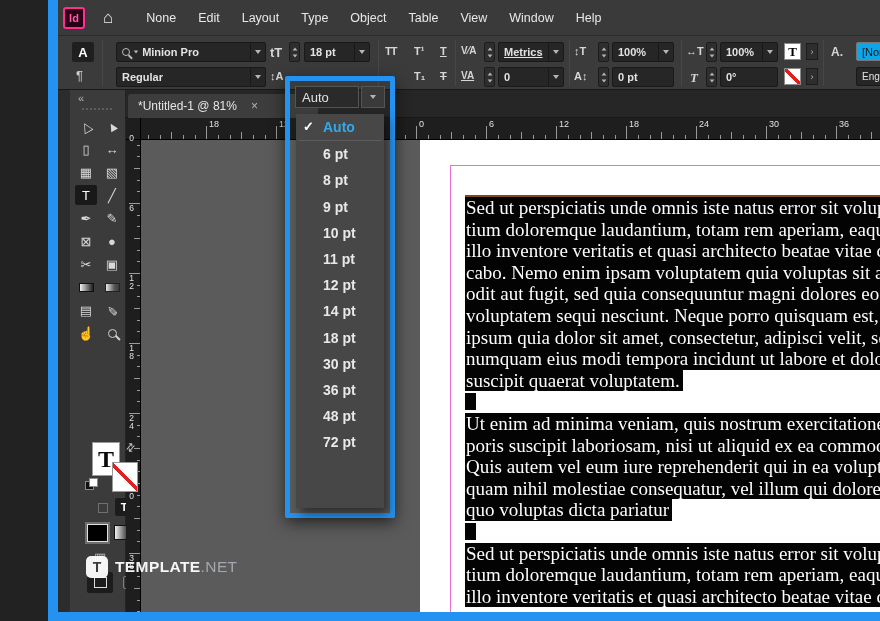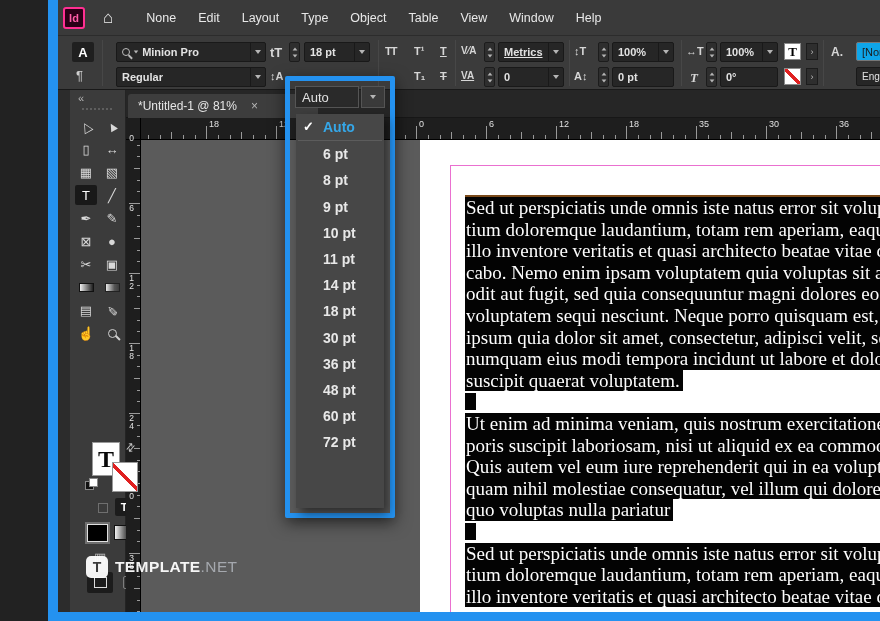--- a/index.html
+++ b/index.html
@@ -447,21 +447,21 @@
       <div class="tick t-min" style="left: 741.999px;"></div>
       <div class="tick t-min" style="left: 753.665px;"></div>
       <div class="tick t-major" style="left: 765.332px;"></div>
       <span class="num" style="left: 68px;">18</span>
       <span class="num" style="left: 138px;">12</span>
       <span class="num" style="left: 208px;">6</span>
       <span class="num" style="left: 278px;">0</span>
       <span class="num" style="left: 348px;">6</span>
       <span class="num" style="left: 418px;">12</span>
       <span class="num" style="left: 488px;">18</span>
-      <span class="num" style="left: 558px;">35</span>
+      <span class="num" style="left: 558px;">24</span>
       <span class="num" style="left: 628px;">30</span>
       <span class="num" style="left: 698px;">36</span>
     </div>
   <div class="vruler" id="vruler">
       <div class="tick v-min" style="top: 4.6667px;"></div>
       <div class="tick v-min" style="top: 16.3334px;"></div>
       <div class="tick v-mid" style="top: 28.0001px;"></div>
       <div class="tick v-min" style="top: 39.6668px;"></div>
       <div class="tick v-min" style="top: 51.3335px;"></div>
       <div class="tick v-major" style="top: 63.0002px;"></div>
@@ -532,21 +532,21 @@
             <div class="tline"><span>suscipit quaerat voluptatem.</span></div>
           </div>
           <div class="tbreak">
             <i></i>
           </div>
           <div>
             <div class="tline full"><span>Ut enim ad minima veniam, quis nostrum exercitationem ullam cor</span></div>
             <div class="tline full"><span>poris suscipit laboriosam, nisi ut aliquid ex ea commodi consequatur</span></div>
             <div class="tline full"><span>Quis autem vel eum iure reprehenderit qui in ea voluptate velit esse</span></div>
             <div class="tline full"><span>quam nihil molestiae consequatur, vel illum qui dolorem eum fugiat</span></div>
-            <div class="tline"><span>quo voluptas nulla pariatur</span></div>
+            <div class="tline"><span>quo voluptas dicta pariatur</span></div>
           </div>
           <div class="tbreak">
             <i></i>
           </div>
           <div>
             <div class="tline full"><span>Sed ut perspiciatis unde omnis iste natus error sit voluptatem accusan</span></div>
             <div class="tline full"><span>tium doloremque laudantium, totam rem aperiam, eaque ipsa quae ab</span></div>
             <div class="tline full"><span>illo inventore veritatis et quasi architecto beatae vitae dicta sunt expli</span></div>
           </div>
         </div>
@@ -561,26 +561,26 @@
         <span class="caret"></span>
       </div>
     <div class="dd-list" id="dd-list">
         <div class="dd-item accent"><span class="check">✓</span>Auto</div>
         <div class="dd-div"></div>
         <div class="dd-item">6 pt</div>
         <div class="dd-item">8 pt</div>
         <div class="dd-item">9 pt</div>
         <div class="dd-item">10 pt</div>
         <div class="dd-item">11 pt</div>
+        <div class="dd-item">12 pt</div>
         <div class="dd-item">14 pt</div>
         <div class="dd-item">18 pt</div>
         <div class="dd-item">30 pt</div>
         <div class="dd-item">36 pt</div>
         <div class="dd-item">48 pt</div>
-        <div class="dd-item">60 pt</div>
         <div class="dd-item">72 pt</div>
       </div>
   </div>
 
   <div class="watermark">
     <div class="wm-ic">T</div>
     <span class="wm-bold">TEMPLATE</span>
     <span class="wm-light">.NET</span>
   </div>
 

